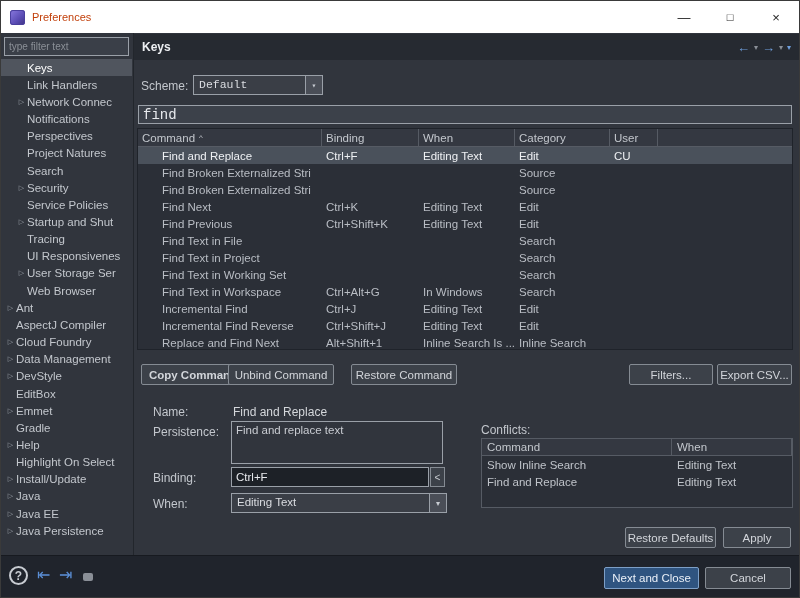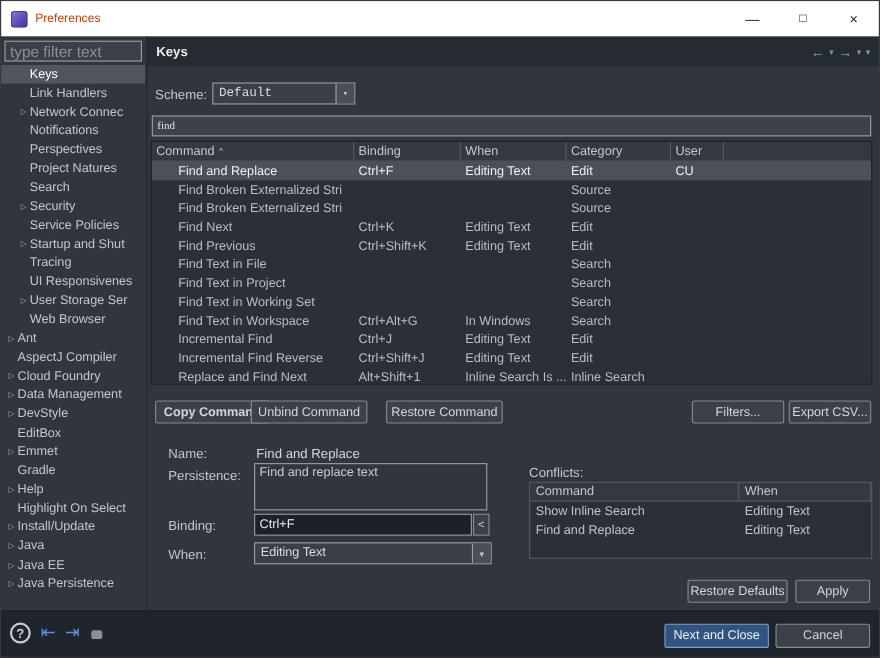--- a/index.html
+++ b/index.html
@@ -10,21 +10,21 @@
   .titlebar { position:absolute; top:0; left:0; right:0; height:32px; background:#ffffff; display:flex; align-items:center; }
   .win-icon { width:15px; height:15px; margin:0 7px 0 9px; border-radius:3px;
               background:linear-gradient(135deg,#8a7ae0 0%,#5a4cb4 60%,#3d3380 100%); box-shadow:inset 0 0 0 1px #4a3f9e; }
   .title-text { font-size:11px; color:#c2410c; }
   .controls { margin-left:auto; display:flex; height:100%; }
   .ctrl { width:46px; height:100%; display:flex; align-items:center; justify-content:center; font-size:13px; color:#222; cursor:default; }
   .ctrl.max { font-size:11px; }
 
   
   .filter-input { position:absolute; left:3px; top:36px; width:125px; height:19px; background:#3a3f48;
-                  border:1px solid #9aa0a8; color:#d0d3d8; font-size:14px; padding:0 4px; font-family:inherit; }
+                  border:1px solid #9aa0a8; color:#d0d3d8; font-size:10px; padding:0 4px; font-family:inherit; }
   .filter-input::placeholder { color:#8b9097; }
   .sidebar-tree { position:absolute; left:0; top:58px; width:131px; height:498px; overflow:hidden;
                   font-size:11.5px; color:#c3c7cd; }
   .titem { height:17.17px; display:flex; align-items:center; white-space:nowrap; overflow:hidden; cursor:default; }
   .titem .arrow { width:11px; flex:none; font-size:7px; color:#9aa0a8; text-align:center; }
   .titem.lvl1 { padding-left:15px; }
   .titem.lvl0 { padding-left:4px; }
   .titem.sel { background:#50555e; color:#ffffff; }
   .sidebar-divider { position:absolute; left:132px; top:32px; height:524px; width:1px; background:#22262c; }
 
@@ -38,21 +38,21 @@
   .nav-caret.blue2 { color:#6f9fdd; }
 
   
   .lbl { position:absolute; font-size:12px; color:#c3c7cd; }
   .combo { position:absolute; background:#3a3e46; border:1px solid #9aa0a8; height:20px;
            display:flex; align-items:stretch; font-size:11.5px; color:#dadce1; }
   .combo .val { flex:1; padding:2px 5px; white-space:nowrap; overflow:hidden; }
   .combo .cbtn { width:17px; border-left:1px solid #9aa0a8; background:#4a4e57;
                  display:flex; align-items:center; justify-content:center; font-size:8px; color:#c8ccd2; }
   .find-input { position:absolute; left:137px; top:104px; width:654px; height:19px; background:#3c414a;
-                border:1px solid #9aa0a8; color:#e8eaee; font-size:10px; padding:0 4px; font-family:Liberation Serif, serif; }
+                border:1px solid #9aa0a8; color:#e8eaee; font-size:14px; padding:0 4px; font-family:Liberation Mono, monospace; }
 
   
   .ktable { position:absolute; left:136px; top:127px; width:656px; height:222px; background:#2b2f37;
             border:1px solid #1f232a; font-size:11.5px; color:#b9bdc4; overflow:hidden; }
   .khead { display:flex; height:18px; background:#343841; border-bottom:1px solid #565b64; color:#c3c7cd; }
   .kh { padding:0 4px; display:flex; align-items:center; border-right:1px solid #565b64; white-space:nowrap; overflow:hidden; }
   .kh.fill { flex:1; border-right:none; }
   .sort { font-size:8px; margin-left:4px; color:#c3c7cd; }
   .trow { display:flex; height:17px; align-items:center; }
   .trow.sel { background:#4a515b; color:#eef0f3; }

